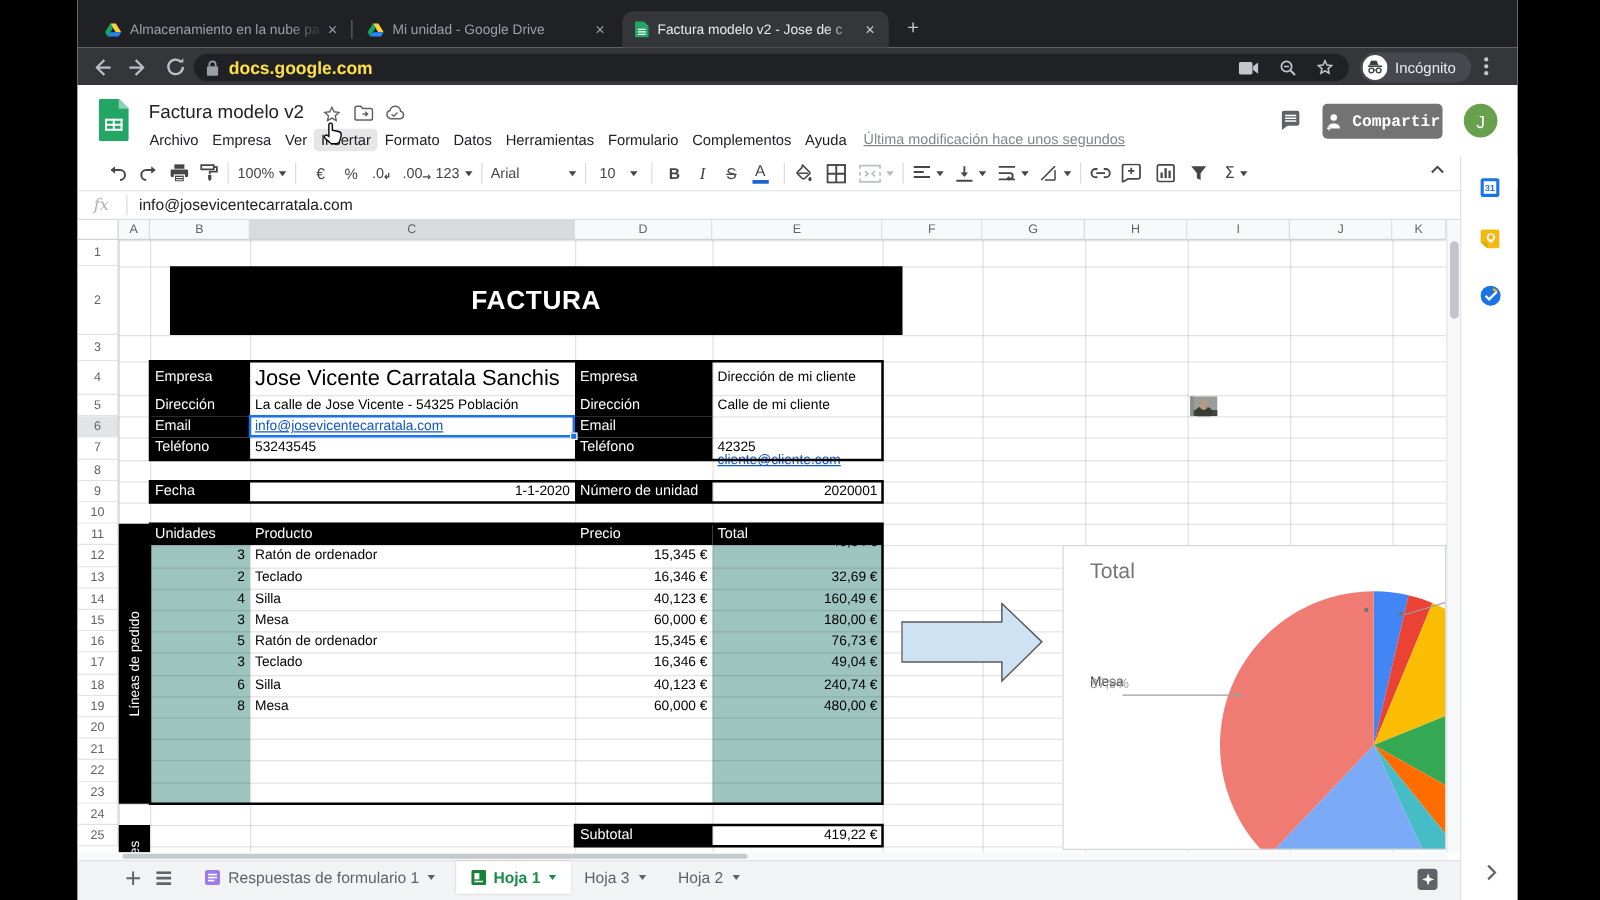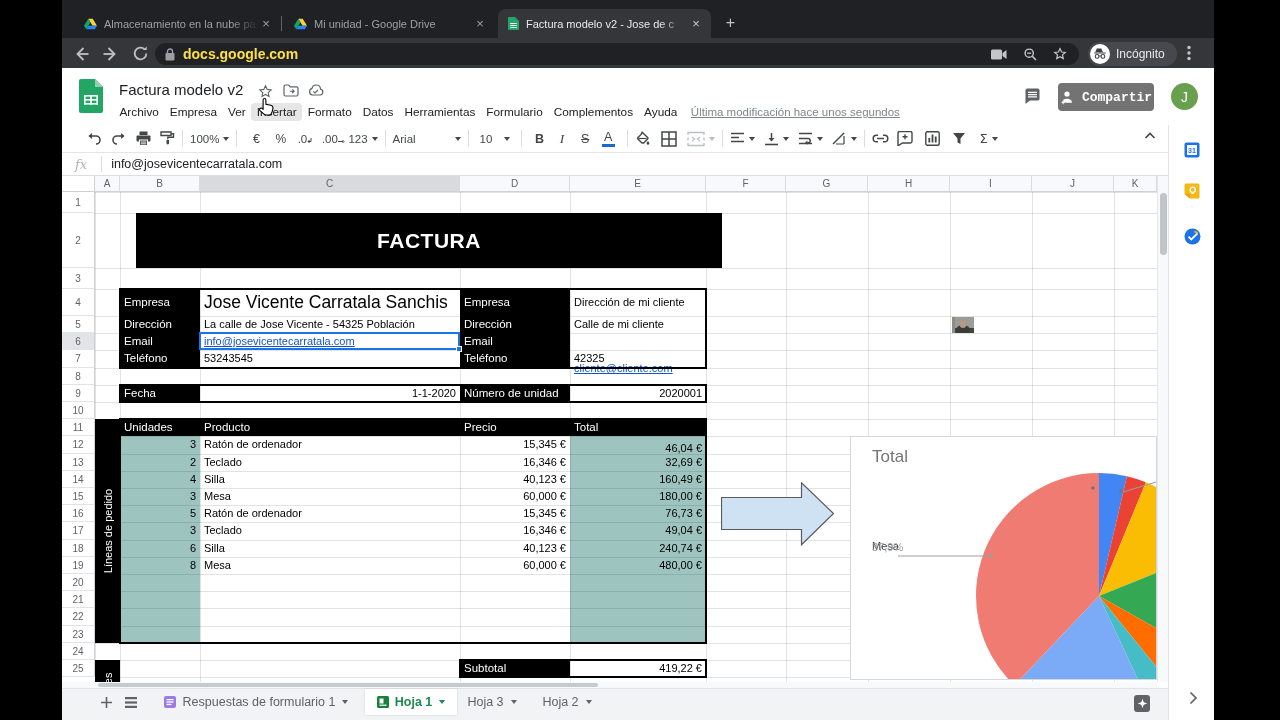--- a/index.html
+++ b/index.html
@@ -542,21 +542,21 @@
           <div class="cell black" style="left:58px;top:243.19999999999993px;width:80px;height:17.2px;line-height:17.2px;font-size:11.5px;padding:0 4px;">Unidades</div>
           <div class="cell black" style="left:138px;top:243.19999999999993px;width:260px;height:17.2px;line-height:17.2px;font-size:11.5px;padding:0 4px;">Producto</div>
           <div class="cell black" style="left:398px;top:243.19999999999993px;width:110px;height:17.2px;line-height:17.2px;font-size:11.5px;padding:0 4px;">Precio</div>
           <div class="cell black" style="left:508px;top:243.19999999999993px;width:136px;height:17.2px;line-height:17.2px;font-size:11.5px;padding:0 4px;">Total</div>
           <div class="blackbar" style="left:33px;top:243.19999999999993px;width:25px;height:223.59999999999985px;">
             <span class="rotlabel" style="left:12.5px;top:111.79999999999993px;transform:translate(-50%,-50%) rotate(-90deg);">Líneas de pedido</span>
           </div>
           <div class="cell right" style="left:58px;top:260.3999999999999px;width:80px;height:17.2px;line-height:17.2px;font-size:11px;padding:0 4px;">3</div>
           <div class="cell " style="left:138px;top:260.3999999999999px;width:260px;height:17.2px;line-height:17.2px;font-size:11px;padding:0 4px;">Ratón de ordenador</div>
           <div class="cell right" style="left:398px;top:260.3999999999999px;width:110px;height:17.2px;line-height:17.2px;font-size:11px;padding:0 4px;">15,345 €</div>
-          <div class="cell right" style="left:508px;top:264px;width:136px;height:17.2px;line-height:17.2px;font-size:11px;padding:0 4px;">46,04 €</div>
+          <div class="cell right" style="left:508px;top:250px;width:136px;height:17.2px;line-height:17.2px;font-size:11px;padding:0 4px;">46,04 €</div>
           <div class="cell right" style="left:58px;top:277.5999999999999px;width:80px;height:17.2px;line-height:17.2px;font-size:11px;padding:0 4px;">2</div>
           <div class="cell " style="left:138px;top:277.5999999999999px;width:260px;height:17.2px;line-height:17.2px;font-size:11px;padding:0 4px;">Teclado</div>
           <div class="cell right" style="left:398px;top:277.5999999999999px;width:110px;height:17.2px;line-height:17.2px;font-size:11px;padding:0 4px;">16,346 €</div>
           <div class="cell right" style="left:508px;top:277.5999999999999px;width:136px;height:17.2px;line-height:17.2px;font-size:11px;padding:0 4px;">32,69 €</div>
           <div class="cell right" style="left:58px;top:294.7999999999999px;width:80px;height:17.2px;line-height:17.2px;font-size:11px;padding:0 4px;">4</div>
           <div class="cell " style="left:138px;top:294.7999999999999px;width:260px;height:17.2px;line-height:17.2px;font-size:11px;padding:0 4px;">Silla</div>
           <div class="cell right" style="left:398px;top:294.7999999999999px;width:110px;height:17.2px;line-height:17.2px;font-size:11px;padding:0 4px;">40,123 €</div>
           <div class="cell right" style="left:508px;top:294.7999999999999px;width:136px;height:17.2px;line-height:17.2px;font-size:11px;padding:0 4px;">160,49 €</div>
           <div class="cell right" style="left:58px;top:311.9999999999999px;width:80px;height:17.2px;line-height:17.2px;font-size:11px;padding:0 4px;">3</div>
           <div class="cell " style="left:138px;top:311.9999999999999px;width:260px;height:17.2px;line-height:17.2px;font-size:11px;padding:0 4px;">Mesa</div>

